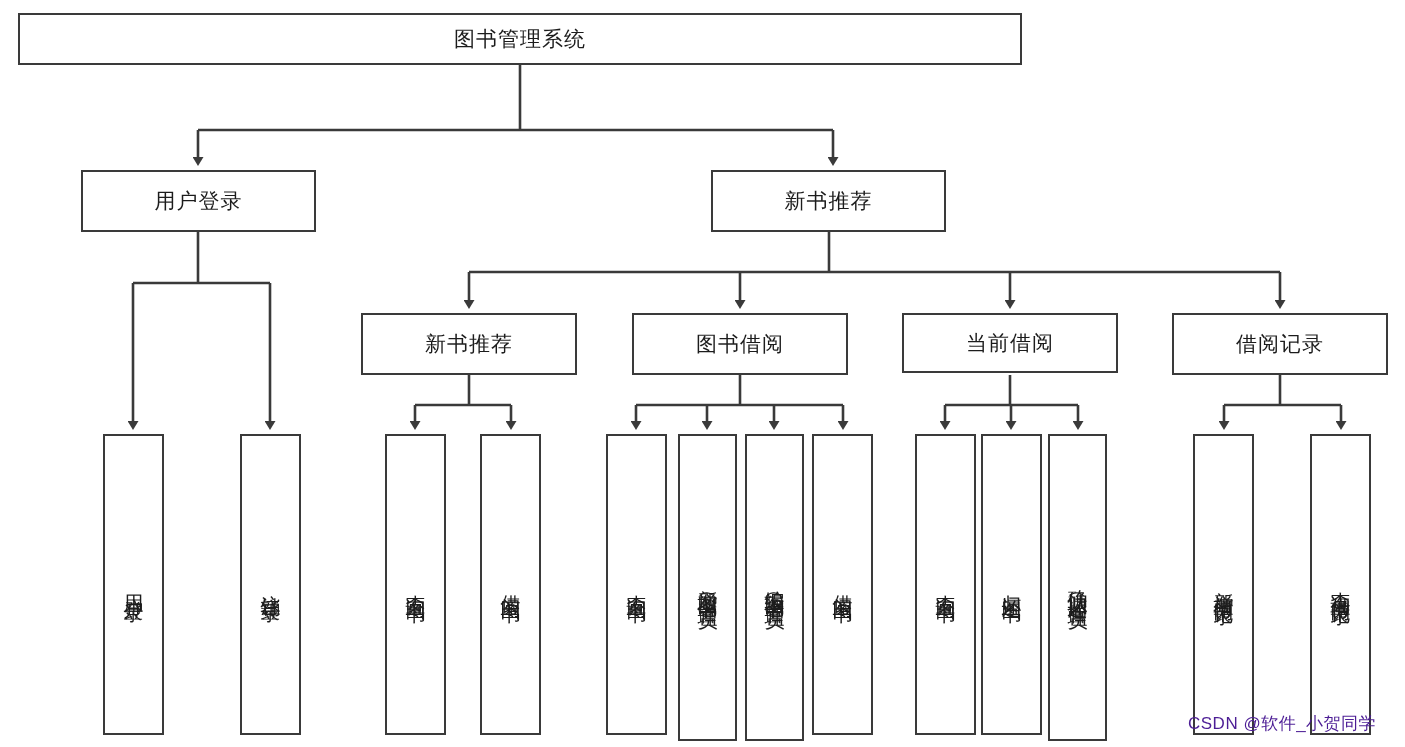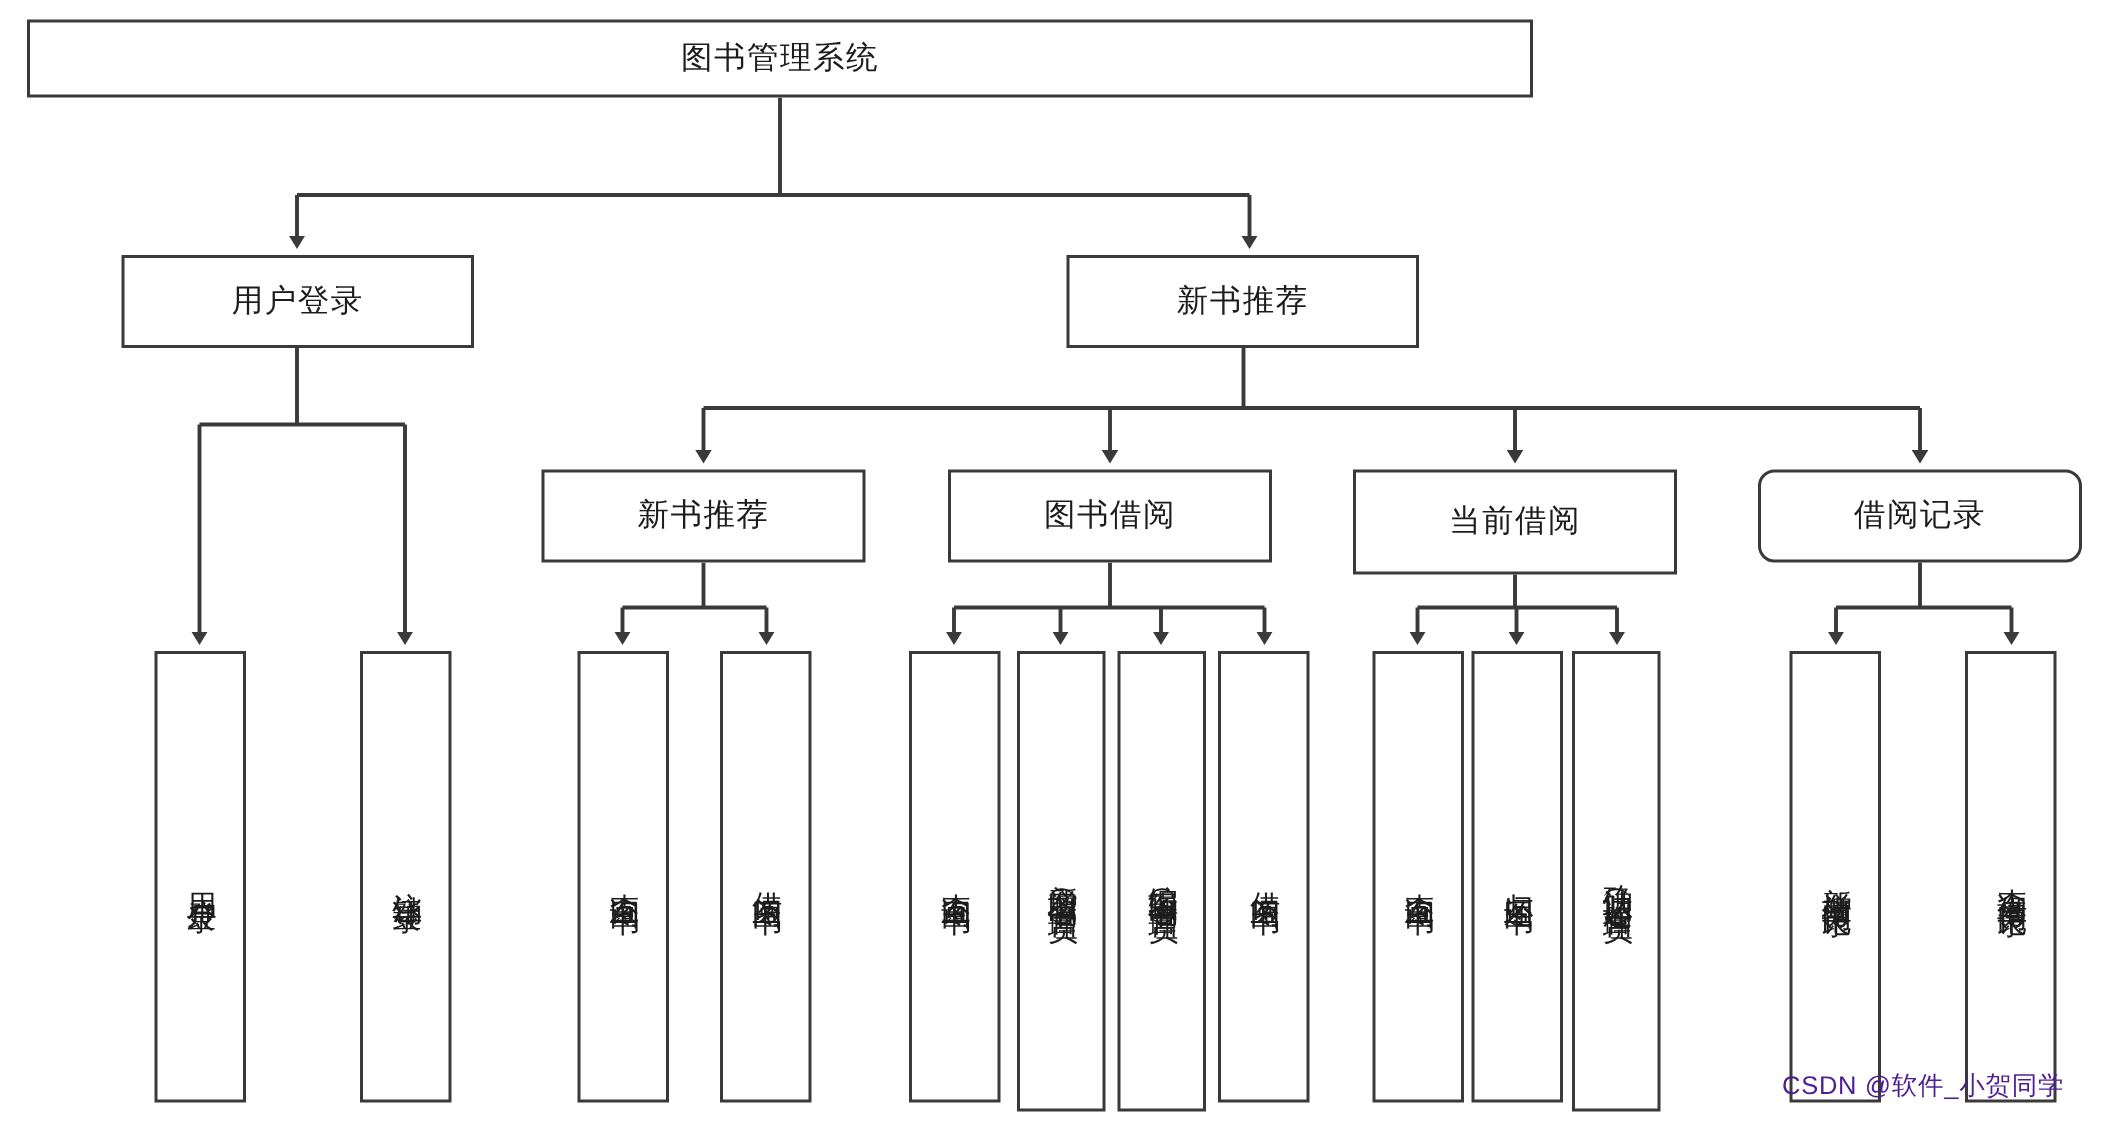--- a/index.html
+++ b/index.html
@@ -134,24 +134,24 @@
   <div class="node horiz" id="node-l2-1" style="left: 711px; top: 170px; width: 235px; height: 62px;">
     <span>新书推荐</span>
   </div>
 
   <div class="node horiz" id="node-l3-0" style="left: 361px; top: 313px; width: 216px; height: 62px;">
     <span>新书推荐</span>
   </div>
   <div class="node horiz" id="node-l3-1" style="left: 632px; top: 313px; width: 216px; height: 62px;">
     <span>图书借阅</span>
   </div>
-  <div class="node horiz" id="node-l3-2" style="left: 902px; top: 313px; width: 216px; height: 70px;">
+  <div class="node horiz" id="node-l3-2" style="left: 902px; top: 313px; width: 216px; height: 60px;">
     <span>当前借阅</span>
   </div>
-  <div class="node horiz" id="node-l3-3" style="left: 1172px; top: 313px; width: 216px; height: 62px; border-radius: 11px;">
+  <div class="node horiz" id="node-l3-3" style="left: 1172px; top: 313px; width: 216px; height: 62px;">
     <span>借阅记录</span>
   </div>
 
   <div class="node vert" id="node-leaf-0" style="left: 103px; top: 434px; width: 61px; height: 301px;">
     <span class="vtext">用户登录</span>
   </div>
   <div class="node vert" id="node-leaf-1" style="left: 240px; top: 434px; width: 61px; height: 301px;">
     <span class="vtext">注销登录</span>
   </div>
   <div class="node vert" id="node-leaf-2" style="left: 385px; top: 434px; width: 61px; height: 301px;">

